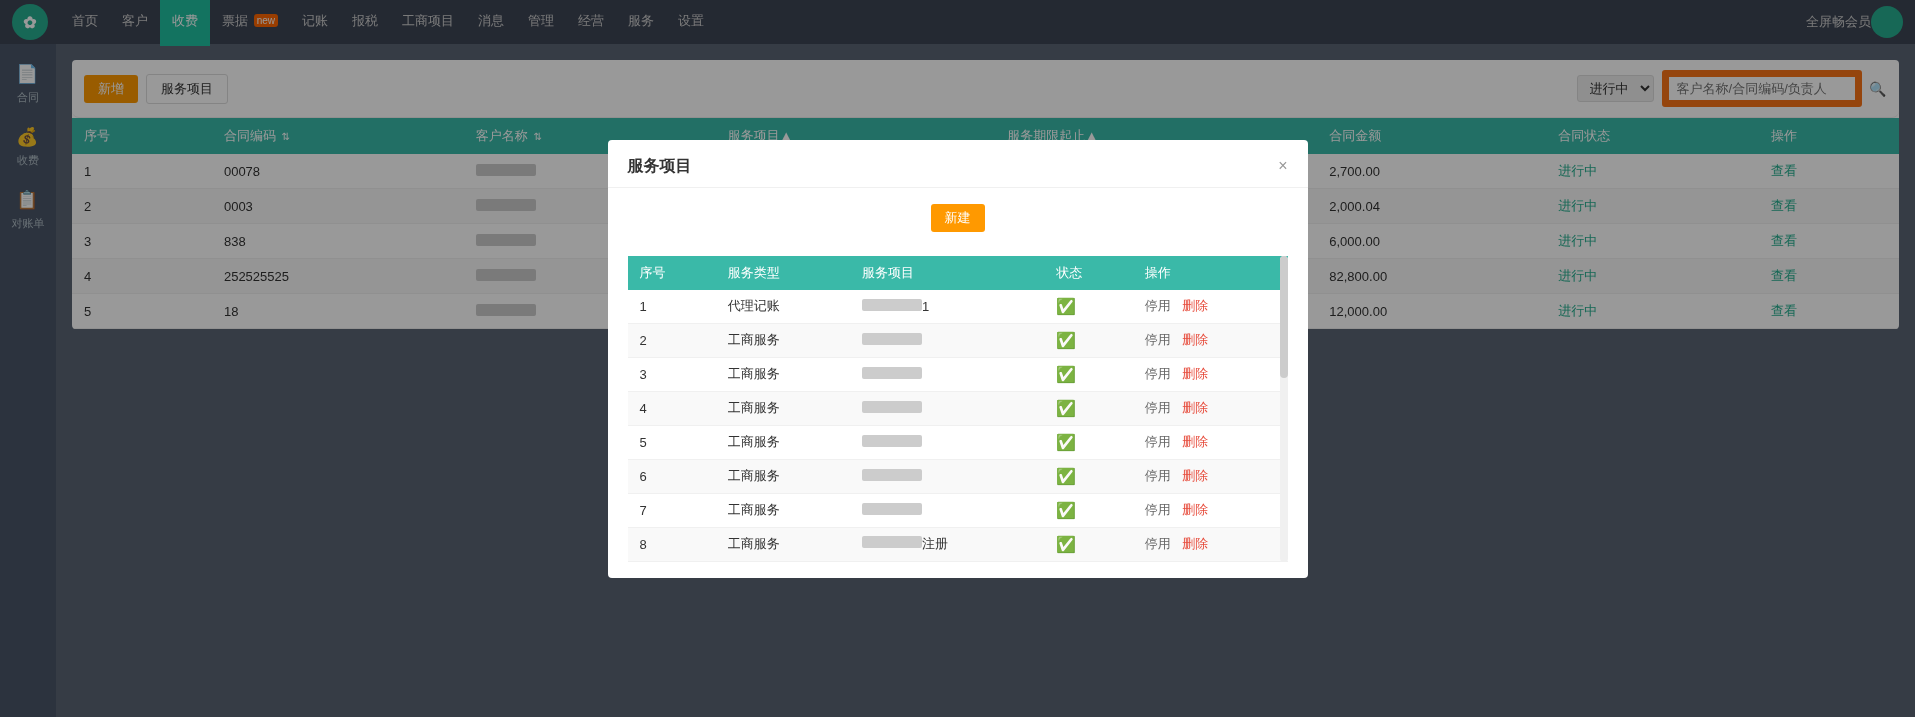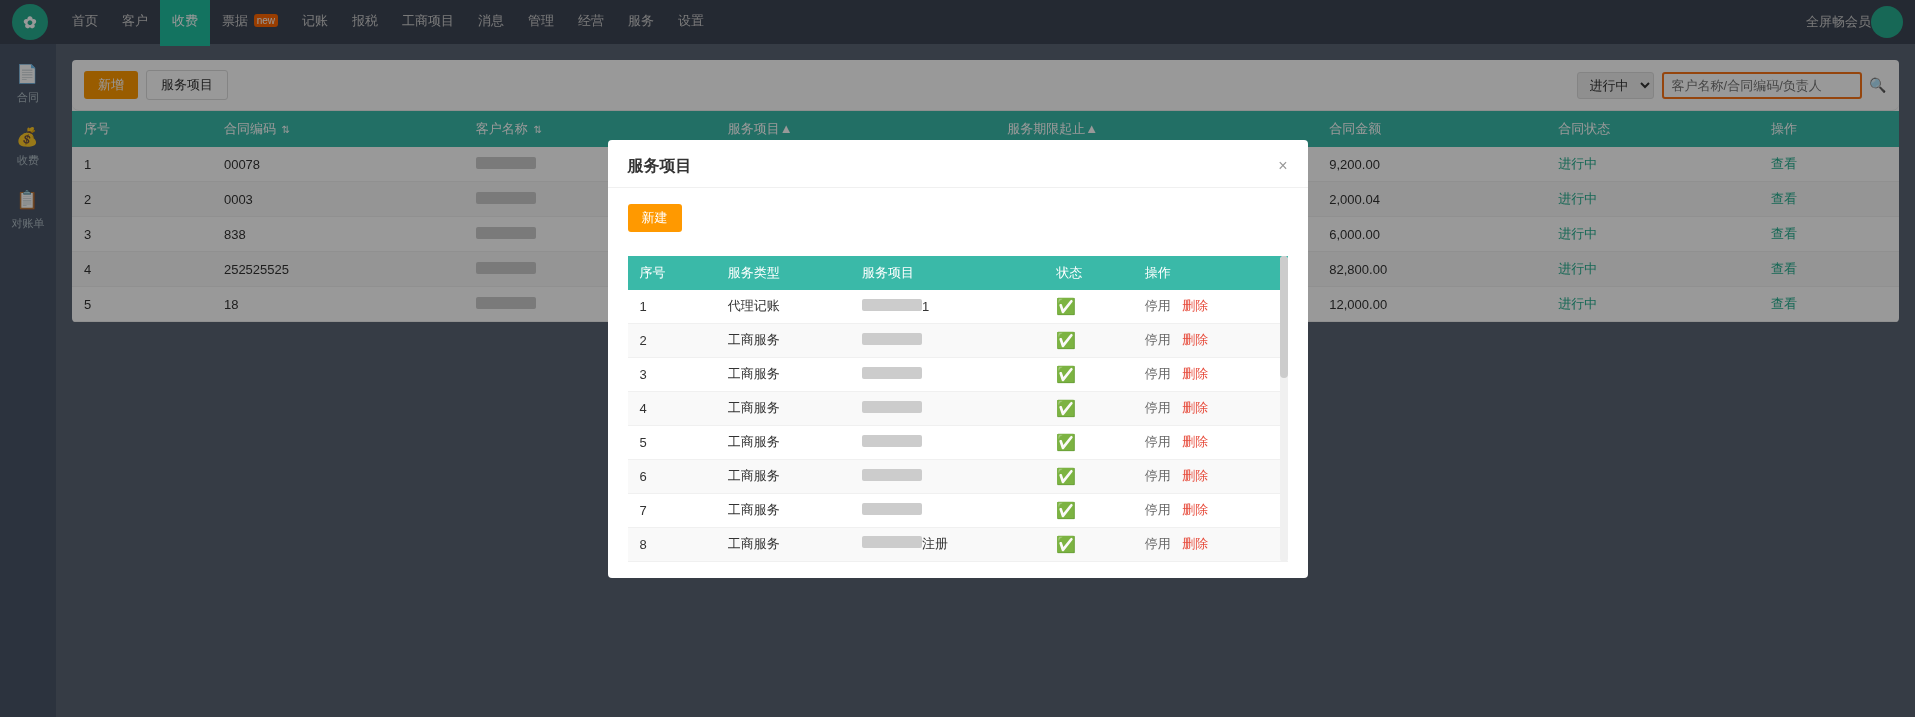--- a/index.html
+++ b/index.html
@@ -132,21 +132,21 @@
       display: flex; align-items: center; gap: 8px;
     }
     .status-select {
       border: 1px solid #ddd;
       border-radius: 3px;
       padding: 4px 8px;
       font-size: 13px;
       color: #333;
     }
     .search-input {
-      border: 2px solid #f97316;
+      border: 7px solid #f97316;
       border-radius: 3px;
       padding: 4px 8px;
       font-size: 13px;
       width: 200px;
     }
     .search-btn {
       background: none;
       border: none;
       cursor: pointer;
       font-size: 14px;
@@ -238,21 +238,21 @@
       background: none;
       border: none;
     }
     .modal-body {
       padding: 16px 20px;
       overflow-y: auto;
       flex: 1;
     }
     .modal-toolbar {
       display: flex;
-      justify-content: flex-start;
+      justify-content: center;
       margin-bottom: 24px;
     }
     .btn-modal-new {
       background: #f90;
       color: #fff;
       border: none;
       border-radius: 3px;
       padding: 5px 14px;
       cursor: pointer;
       font-size: 13px;
@@ -390,21 +390,21 @@
           <th>操作</th>
         </tr>
       </thead>
       <tbody id="main-table-body">
       <tr>
     <td>1</td>
     <td>00078</td>
     <td><span class="blurred-text">&nbsp;&nbsp;&nbsp;&nbsp;&nbsp;&nbsp;&nbsp;&nbsp;&nbsp;&nbsp;&nbsp;&nbsp;&nbsp;&nbsp;&nbsp;</span></td>
     <td>小规模记账</td>
     <td>202305-202404</td>
-    <td>9,200.00</td>
+    <td>2,700.00</td>
     <td><span class="status-badge">进行中</span></td>
     <td><span class="action-link">查看</span></td>
   </tr>
           <tr>
     <td>2</td>
     <td>0003</td>
     <td><span class="blurred-text">&nbsp;&nbsp;&nbsp;&nbsp;&nbsp;&nbsp;&nbsp;&nbsp;&nbsp;&nbsp;&nbsp;&nbsp;&nbsp;&nbsp;&nbsp;</span></td>
     <td>小规模记账</td>
     <td>202305-202404</td>
     <td>2,000.04</td>

